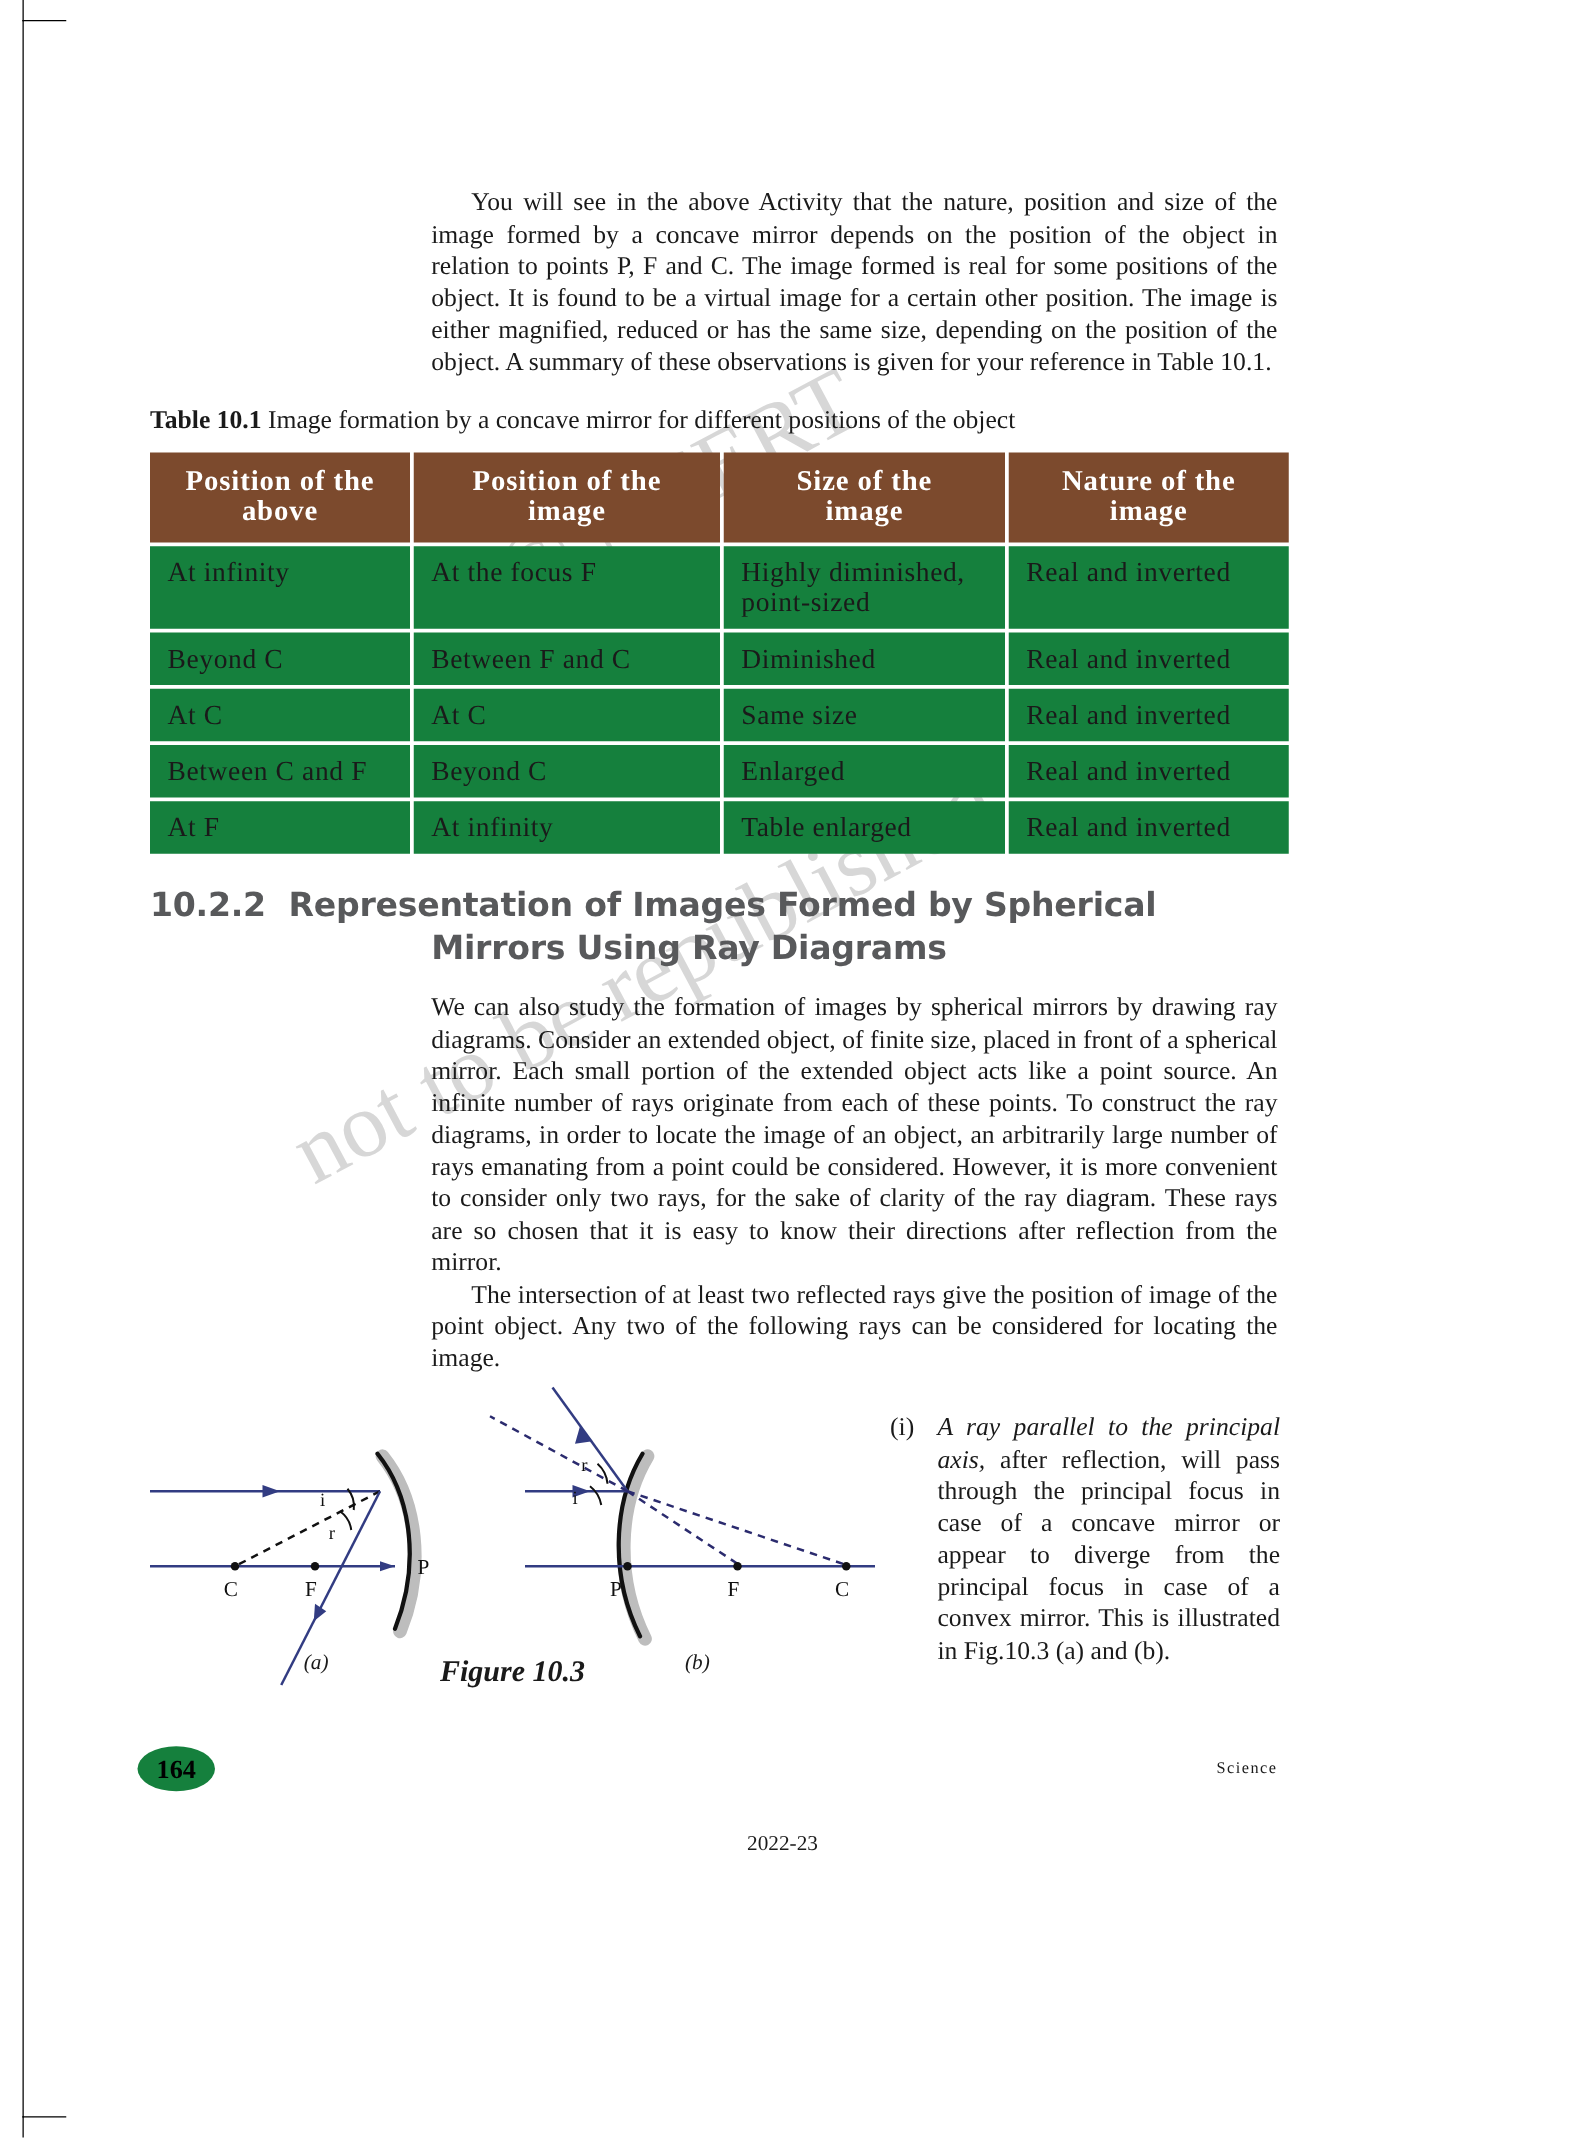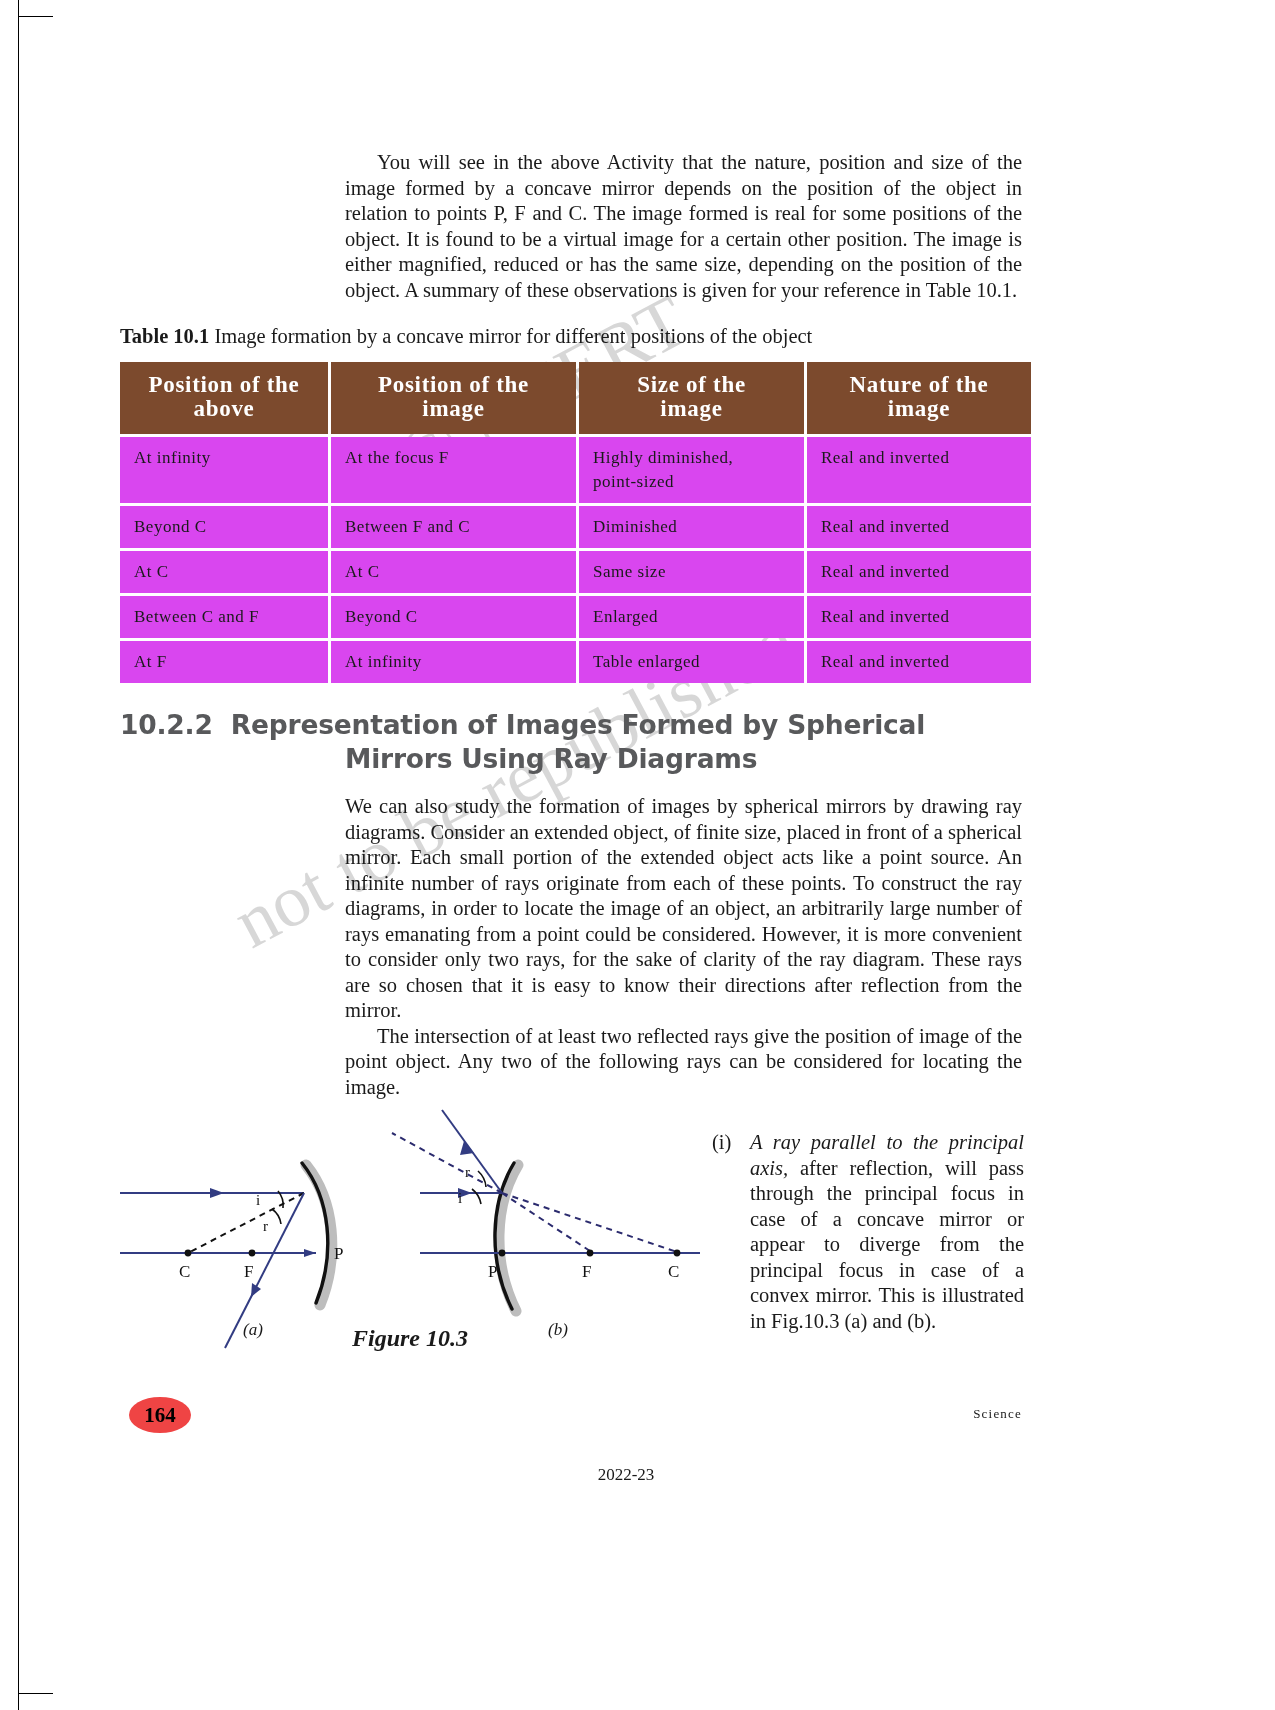--- a/index.html
+++ b/index.html
@@ -105,23 +105,23 @@
     background: #7c4a2d;
     color: #ffffff;
     font-size: 23px;
     font-weight: bold;
     text-align: center;
     padding: 11px 6px 13px 6px;
     letter-spacing: 0.7px;
     line-height: 24px;
   }
   table.t101 td {
-    background: #d946ef;
+    background: #15803d;
     color: #1a1a1a;
-    font-size: 17px;
+    font-size: 22px;
     padding: 9px 0 9px 14px;
     vertical-align: top;
     line-height: 24px;
     letter-spacing: 0.5px;
   }
   table.t101 td.tall { }
   col.c1 { width: 208px; }
   col.c2 { width: 245px; }
   col.c3 { width: 225px; }
   col.c4 { width: 224px; }
@@ -195,26 +195,26 @@
   }
   .rightcol .litext {
     flex: 1;
     text-align: justify;
   }
   .rightcol i { font-style: italic; }
 
   
   .pagenum {
     position: absolute;
-    left: 129px;
+    left: 110px;
     top: 1397px;
     width: 62px;
     height: 36px;
     border-radius: 50%;
-    background: #ef4444;
+    background: #15803d;
     color: #000;
     font-size: 21px;
     font-weight: bold;
     display: flex;
     align-items: center;
     justify-content: center;
     z-index: 12;
   }
   .subject {
     position: absolute;

